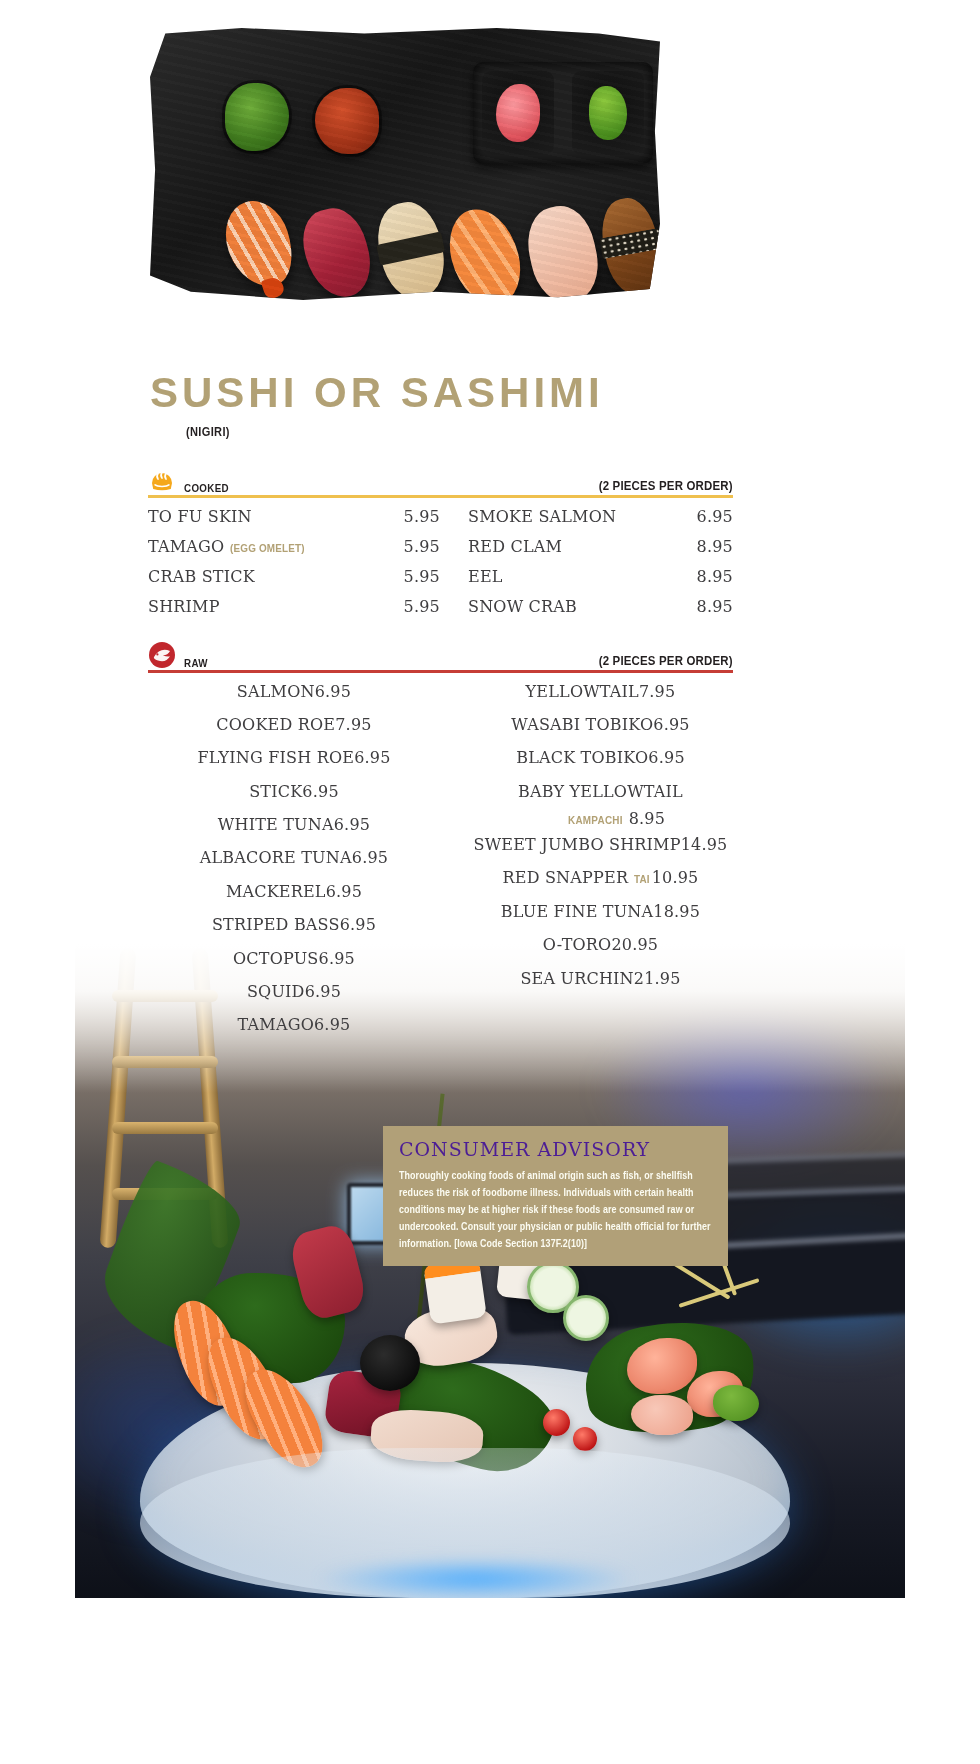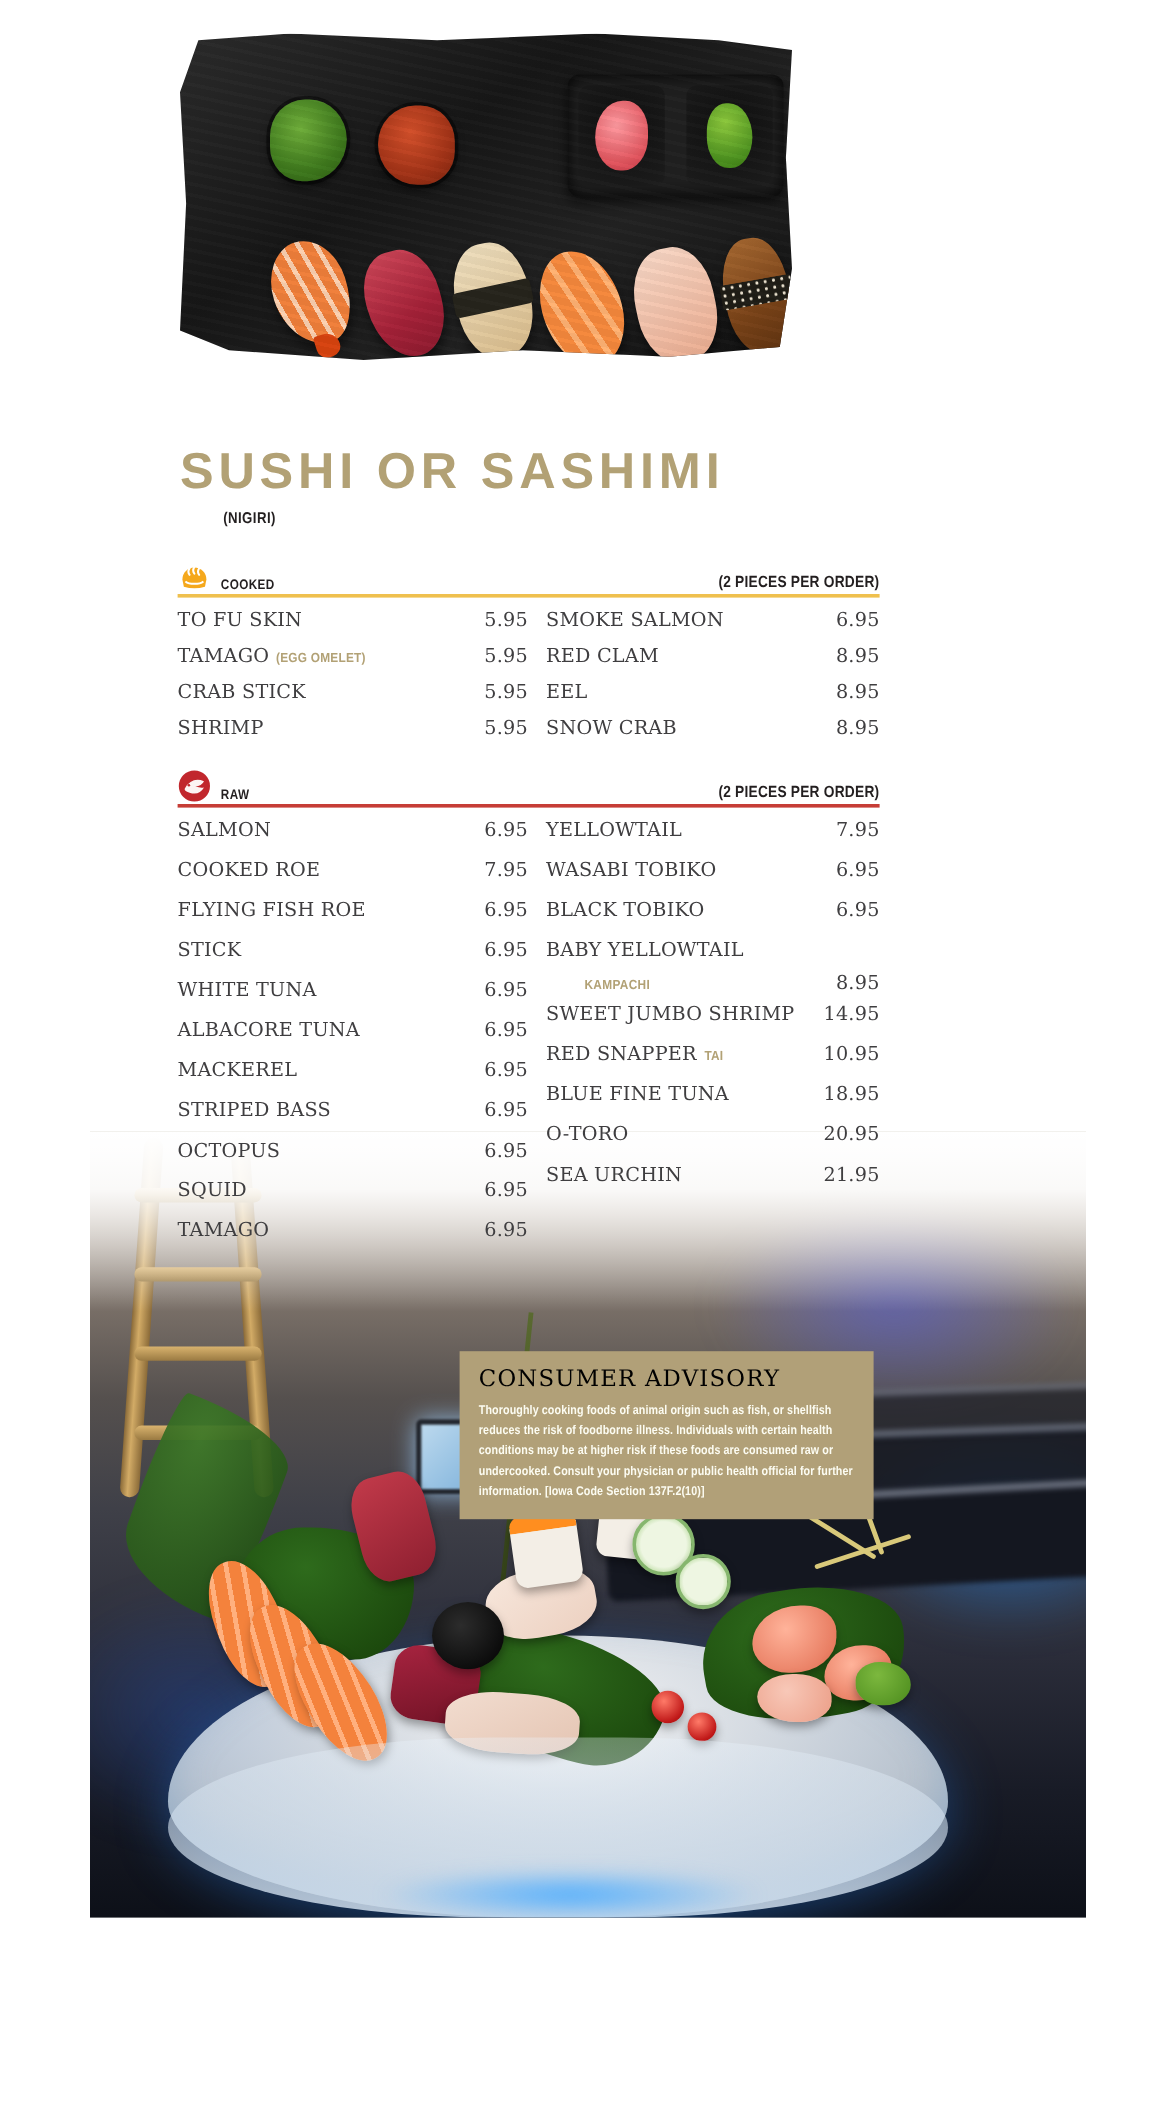--- a/index.html
+++ b/index.html
@@ -59,25 +59,25 @@
   .shead{height:36px;display:flex;align-items:flex-end;}
   .sicon{width:28px;height:28px;display:inline-flex;}
   .sicon svg{width:100%;height:100%;}
   .slabel{font-weight:700;font-size:11.5px;letter-spacing:.4px;color:#231f20;margin-left:8px;}
   .snote-wrap{margin-left:auto;}
   .snote{font-weight:700;font-size:13.5px;letter-spacing:.2px;color:#231f20;}
   .sline{height:2.5px;margin-top:1px;}
   .cooked .sline{background:var(--line-gold,#efc04e);}
   .raw .sline{background:var(--line-red,#c63d36);}
   .cols{display:flex;margin-top:9px;}
-  .mcol-left{width:292px;margin-right:15px;}
+  .mcol-left{width:292px;margin-right:28px;}
   .mcol-right{flex:1;}
   .mrow{display:flex;justify-content:space-between;align-items:baseline;}
   .cooked .mrow{height:30px;}
-  .raw .mrow{height:33.4px;}
+  .raw .mrow{height:33.4px;justify-content:center;}
   .raw .mrow.subrow{height:26px;margin-top:-6px;margin-left:32px;}
   .iname,.iprice{font-family:"DejaVu Serif",serif;font-size:16px;color:var(--text-dark,#3f3e40);letter-spacing:.2px;white-space:nowrap;}
   .isuffix{font-family:"Liberation Sans",sans-serif;font-weight:700;font-size:11px;color:var(--accent-gold,#b2a175);
     margin-left:6px;display:inline-block;transform:scaleX(.9);transform-origin:0 60%;letter-spacing:.2px;}
   .subname{font-family:"Liberation Sans",sans-serif;font-weight:700;font-size:11px;color:var(--accent-gold,#b2a175);
     display:inline-block;transform:scaleX(.9);transform-origin:0 50%;letter-spacing:.3px;}
   .icon-cooked-fill{fill:var(--icon-orange,#f5a81c);}
   .icon-raw-fill{fill:var(--icon-red,#c1272d);}
 
   
@@ -149,21 +149,21 @@
   .wasabi-mound{left:638px;top:442px;width:46px;height:36px;border-radius:45% 55% 50% 50%;
     background:radial-gradient(circle at 40% 30%,#7cb83e,#4a8a1c);}
   .ginger-mound{left:556px;top:452px;width:62px;height:40px;border-radius:50% 50% 45% 55%;
     background:radial-gradient(circle at 40% 35%,#f8c8b8,#eb9d86);}
   .fade-top{left:0;top:0;width:100%;height:150px;z-index:8;
     background:linear-gradient(180deg,#fff 0,rgba(255,255,255,.92) 32%,rgba(255,255,255,0) 100%);}
 
   
   .advisory{position:absolute;left:308px;top:183px;width:345px;z-index:9;box-sizing:border-box;
     padding:12px 16px 14px;background:var(--advisory-bg,#b1a078);}
-  .adv-title{font-family:"DejaVu Serif",serif;font-size:19px;letter-spacing:1px;color:#000000;margin-bottom:7px;}
+  .adv-title{font-family:"DejaVu Serif",serif;font-size:19px;letter-spacing:1px;color:#4c1d95;margin-bottom:7px;}
   .adv-body{width:118%;transform:scaleX(.85);transform-origin:0 0;font-weight:700;font-size:10.5px;
     line-height:1.62;color:#fcfcf2;letter-spacing:.1px;}
 </style>
 </head>
 <body>
 
 <div class="page">
 
   <div class="top-photo">
     <div class="slate">

